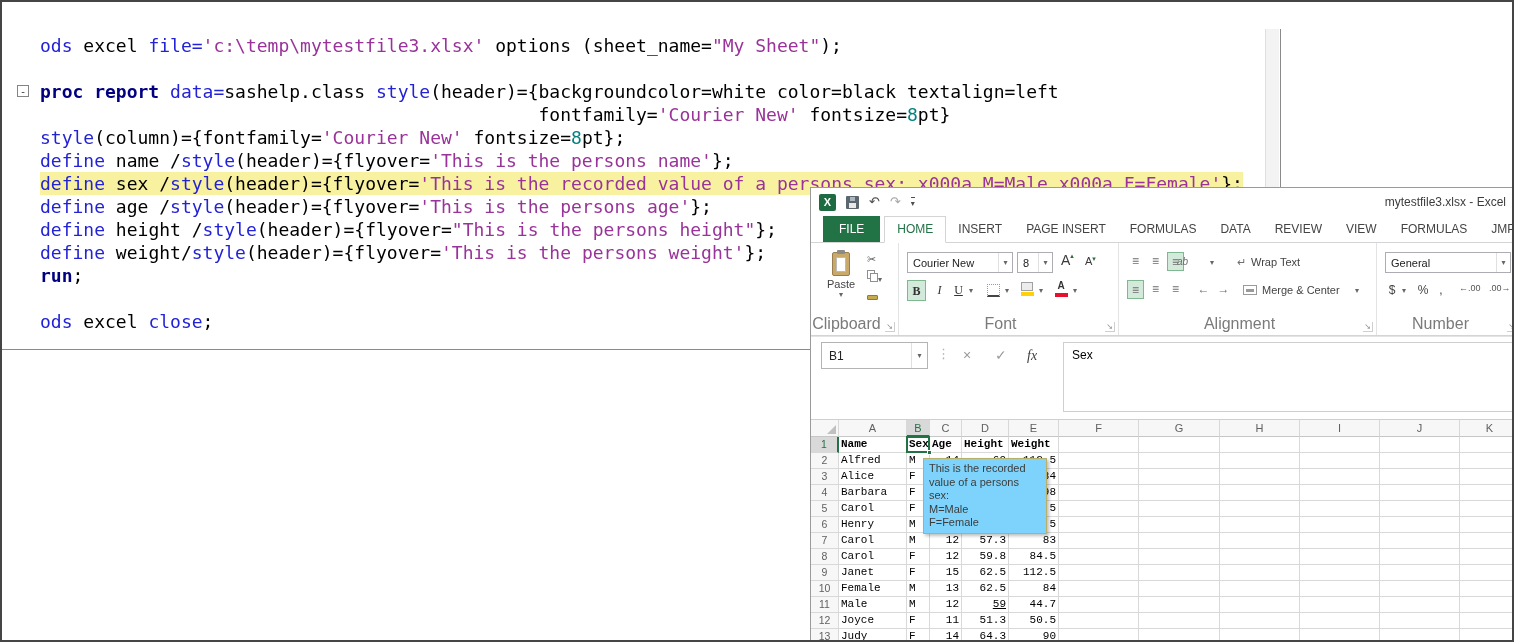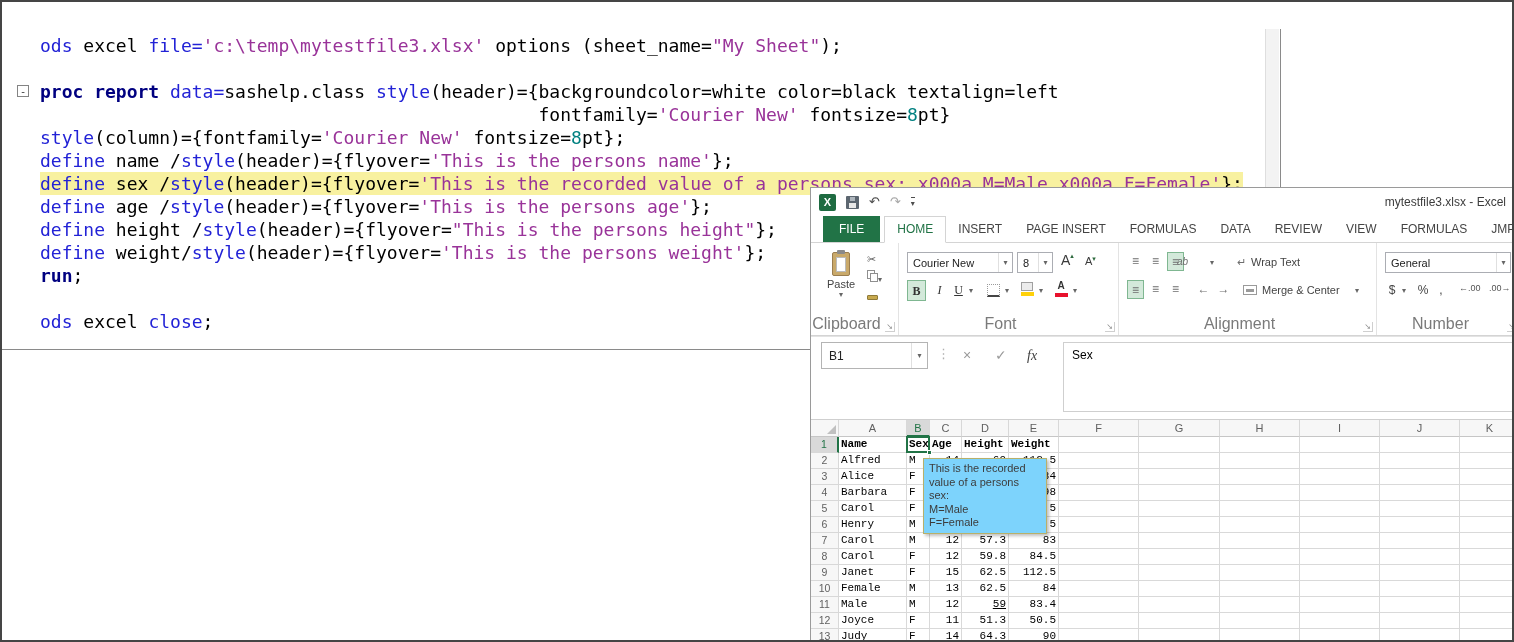--- a/index.html
+++ b/index.html
@@ -420,21 +420,21 @@
             <div class="cell" style="width: 80px;"></div>
             <div class="cell" style="width: 80px;"></div>
             <div class="cell" style="width: 60px;"></div>
           </div>
           <div class="g-row">
             <div class="rownum">11</div>
             <div class="cell" style="width: 68px;">Male</div>
             <div class="cell" style="width: 23px;">M</div>
             <div class="cell num" style="width: 32px;">12</div>
             <div class="cell num" style="width: 47px; text-decoration: underline;">59</div>
-            <div class="cell num" style="width: 50px;">83.4</div>
+            <div class="cell num" style="width: 50px;">44.7</div>
             <div class="cell" style="width: 80px;"></div>
             <div class="cell" style="width: 81px;"></div>
             <div class="cell" style="width: 80px;"></div>
             <div class="cell" style="width: 80px;"></div>
             <div class="cell" style="width: 80px;"></div>
             <div class="cell" style="width: 60px;"></div>
           </div>
           <div class="g-row">
             <div class="rownum">12</div>
             <div class="cell" style="width: 68px; font-family: Liberation Mono, monospace;">Joyce</div>

